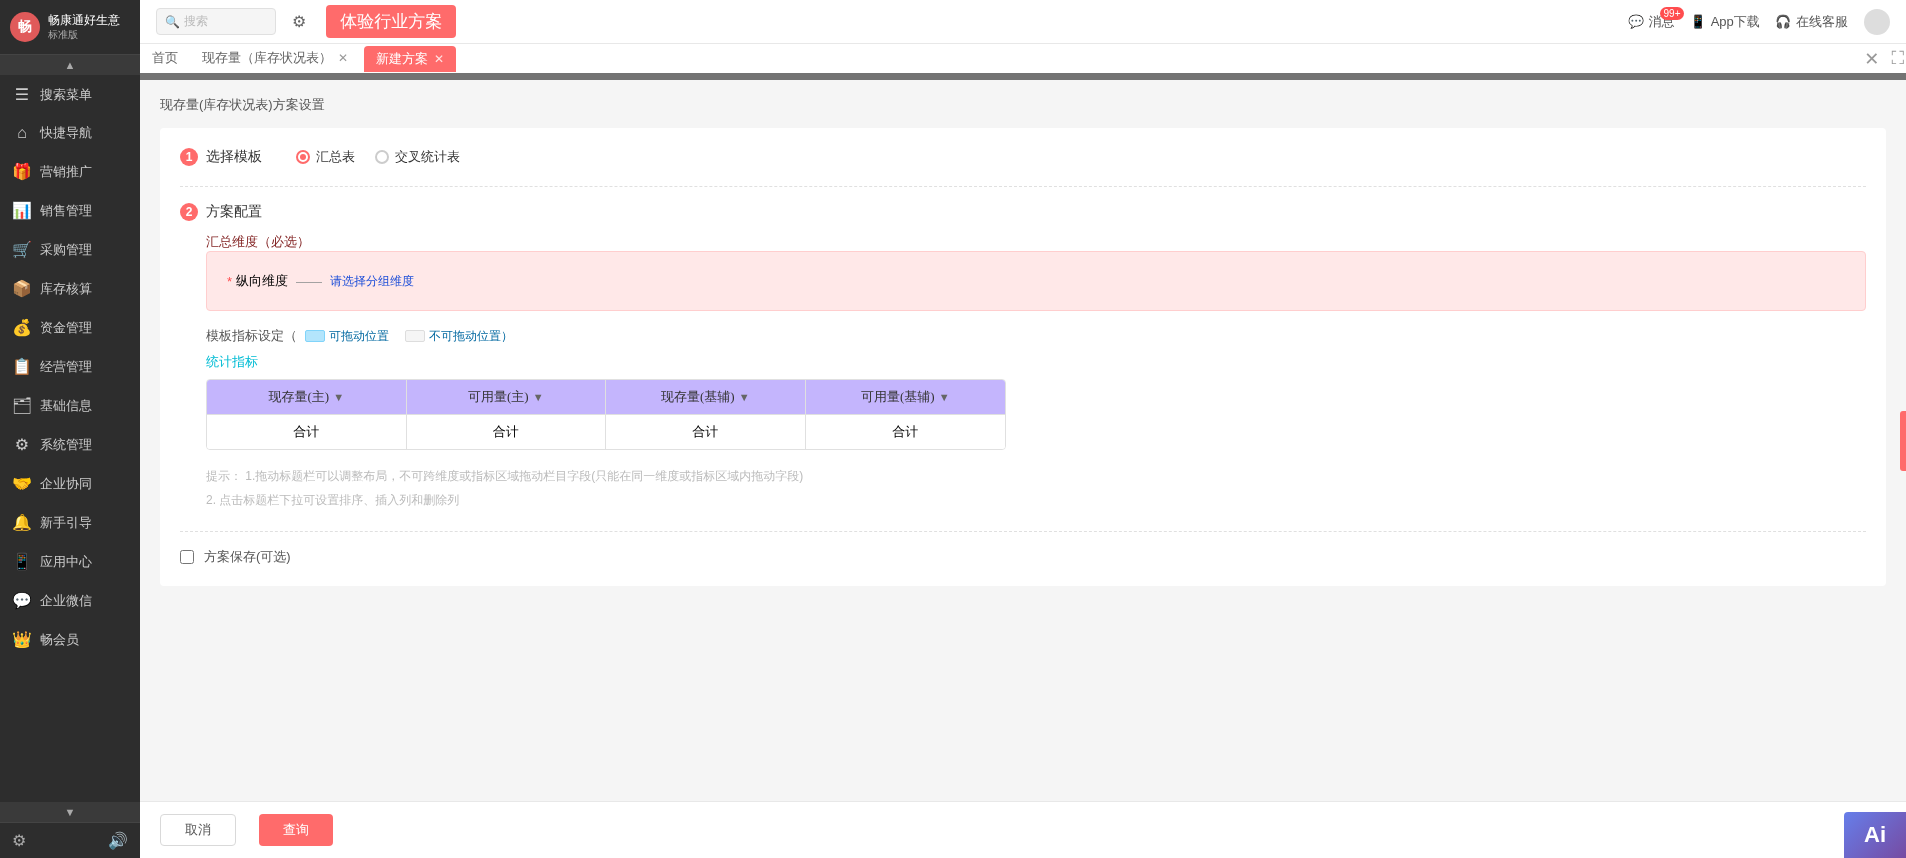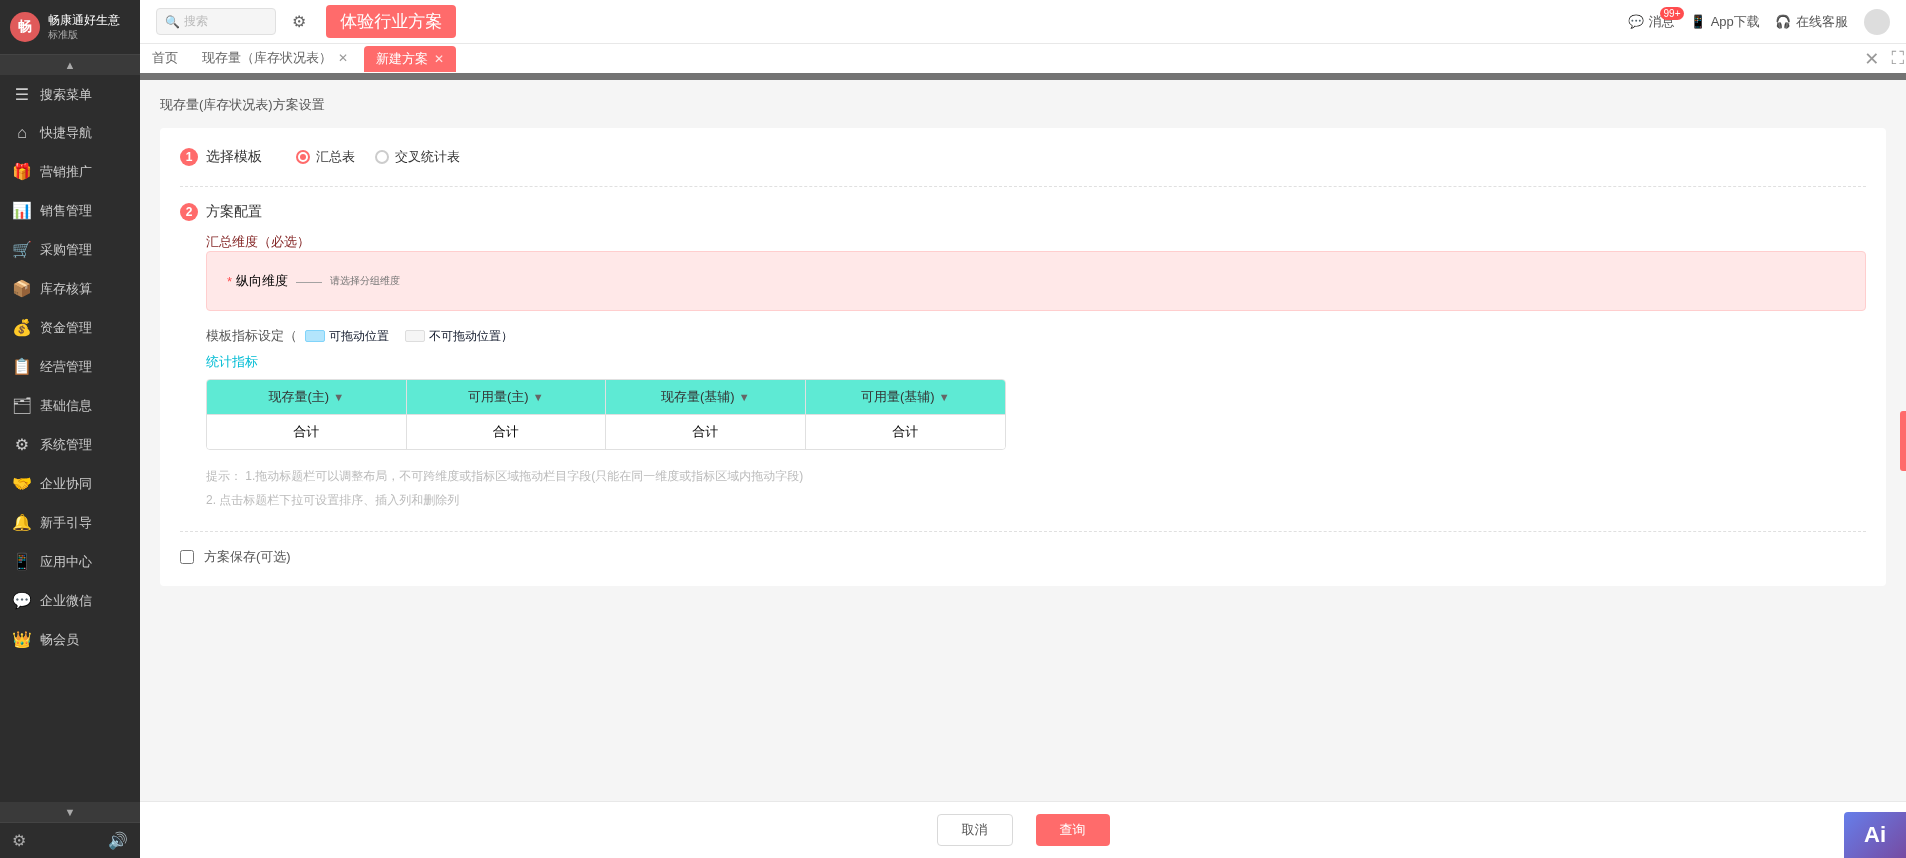--- a/index.html
+++ b/index.html
@@ -264,22 +264,22 @@
     .dimension-zone {
       background: #ffe8e8;
       border: 1px solid #ffcece;
       border-radius: 4px;
       padding: 16px 20px;
       min-height: 60px;
       display: flex;
       align-items: center;
     }
     .dimension-placeholder {
-      color: #737373;
-      font-size: 10px;
+      color: #1d4ed8;
+      font-size: 12px;
     }
     .dimension-required { color: #ff4d4f; margin-right: 4px; }
     .dimension-arrow { margin: 0 8px; color: #999; }
 
     
     .indicator-settings {
       margin-top: 16px;
     }
     .indicator-label {
       font-size: 13px;
@@ -287,21 +287,21 @@
       margin-bottom: 8px;
       display: flex;
       align-items: center;
       gap: 8px;
     }
     .indicator-legend {
       display: flex;
       align-items: center;
       gap: 16px;
       font-size: 12px;
-      color: #0f172a;
+      color: #0369a1;
     }
     .legend-item {
       display: flex;
       align-items: center;
       gap: 4px;
     }
     .legend-box {
       width: 20px; height: 12px;
       border-radius: 2px;
     }
@@ -339,21 +339,21 @@
       text-align: center;
       font-size: 13px;
       border-right: 1px solid #e0e0e0;
       display: flex;
       align-items: center;
       justify-content: center;
       gap: 4px;
     }
     .stats-cell:last-child { border-right: none; }
     .stats-cell-header {
-      background: #5eead4;
+      background: #c4b5fd;
       color: #333;
       font-size: 13px;
       border-bottom: 1px solid #e0e0e0;
     }
     .chevron-down { font-size: 11px; color: #666; }
 
     
     .tips {
       margin-top: 16px;
       font-size: 12px;
@@ -373,21 +373,21 @@
       padding-top: 16px;
       border-top: 1px dashed #e0e0e0;
     }
 
     
     .bottom-bar {
       background: #fff;
       border-top: 1px solid #e8e8e8;
       padding: 12px 20px;
       display: flex;
-      justify-content: center;
+      justify-content: flex-start;
       gap: 23px;
     }
     .btn-cancel {
       background: #fff;
       border: 1px solid #d9d9d9;
       color: #555;
       padding: 6px 24px;
       border-radius: 4px;
       font-size: 13px;
       cursor: pointer;
@@ -607,21 +607,21 @@
                 <span>可拖动位置</span>
               </div>
               <div class="legend-item">
                 <div class="legend-box legend-nodrag"></div>
                 <span>不可拖动位置）</span>
               </div>
             </div>
           </div>
         </div>
 
-        <div class="stats-section" style="margin-left:26px;">
+        <div class="stats-section" style="margin-left:26px;font-family:Liberation Serif, serif;">
           <div class="stats-label">统计指标</div>
           <div class="stats-table">
             <div class="stats-table-header">
               <div class="stats-cell stats-cell-header">
                 <span>现存量(主)</span>
                 <span class="chevron-down">▼</span>
               </div>
               <div class="stats-cell stats-cell-header">
                 <span>可用量(主)</span>
                 <span class="chevron-down">▼</span>

